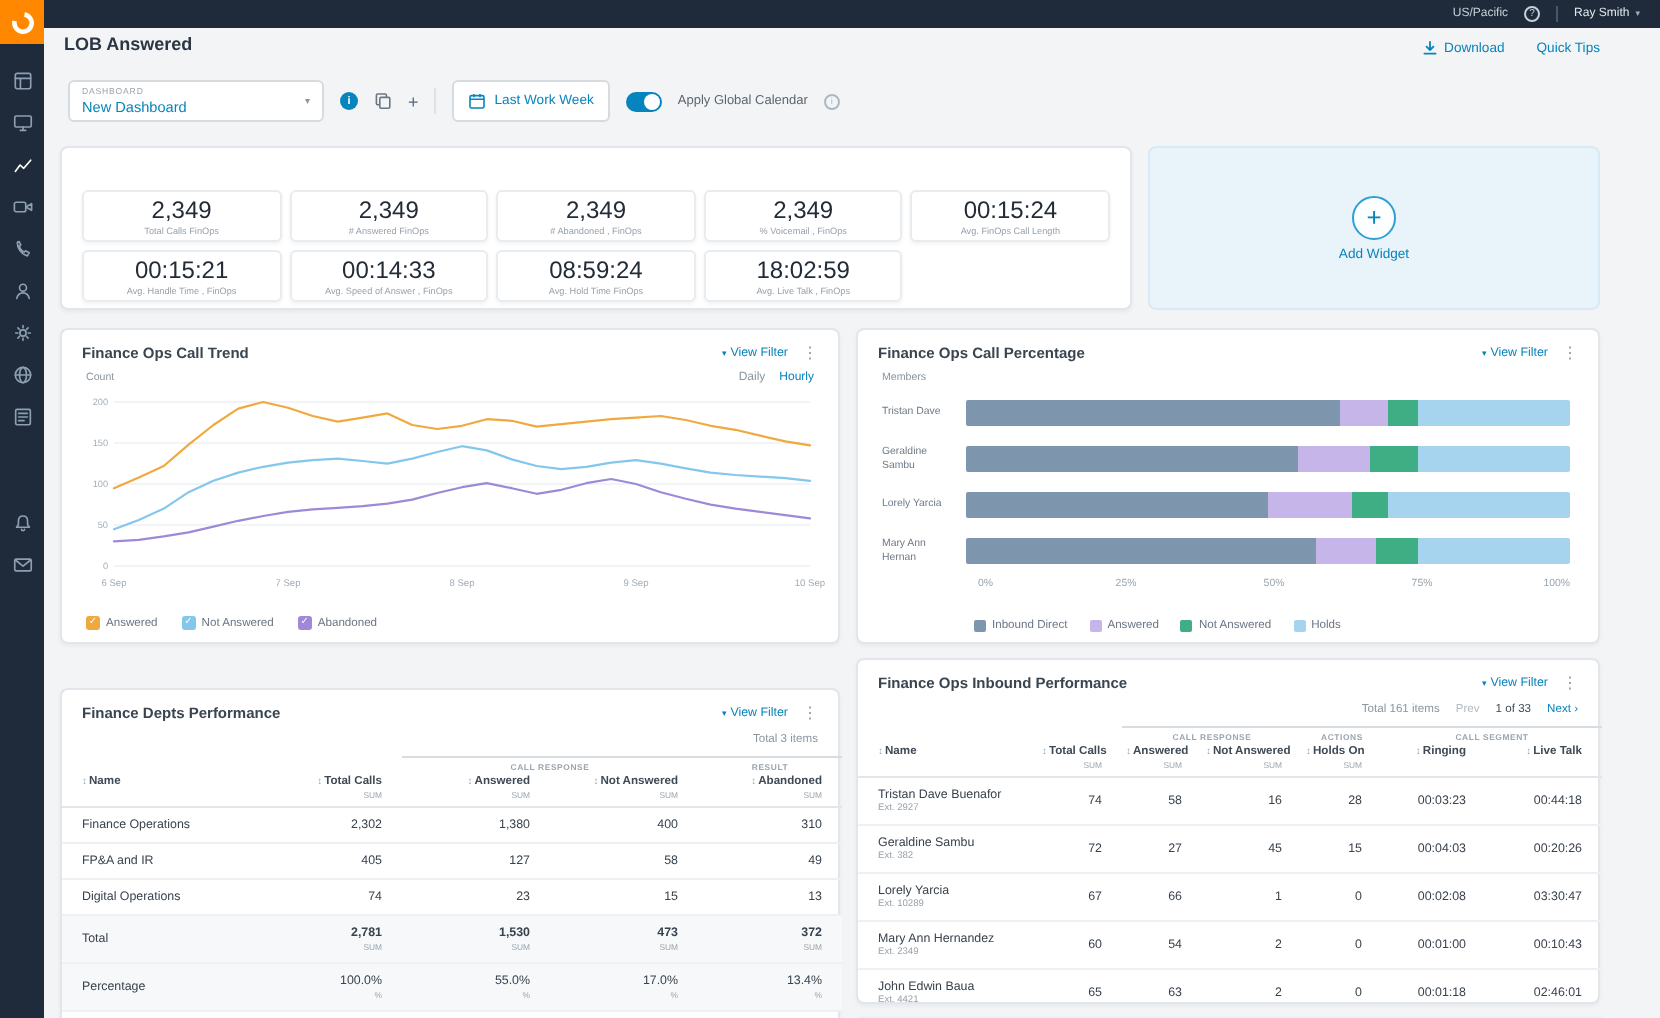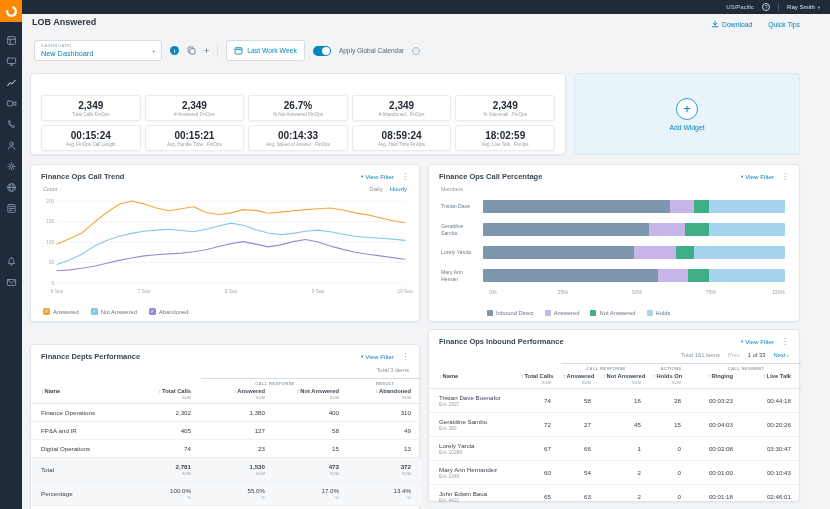--- a/index.html
+++ b/index.html
@@ -47,21 +47,21 @@
   .panel-head{display:flex;justify-content:space-between;align-items:center;padding:7px 10px 0;}
   .panel-title{font-size:7.5px;font-weight:700;color:#3a4550;}
   .panel-actions{display:flex;align-items:center;gap:7px;}
   .view-filter{font-size:6.2px;color:#0684bd;display:flex;gap:2px;align-items:center;cursor:pointer;}
   .vf-caret{font-size:4.5px;}
   .kebab{font-size:8px;color:#8d97a1;cursor:pointer;line-height:8px;}
 
   #summary-panel{left:8px;top:59px;width:536px;height:82px;}
   #kpi-grid{position:absolute;left:10px;right:10px;top:21px;display:grid;grid-template-columns:repeat(5,1fr);gap:4px;}
   .kpi-card{height:26px;border:1px solid #e8ecef;border-radius:3px;box-shadow:0 1px 2px rgba(16,40,60,.06);display:flex;flex-direction:column;align-items:center;justify-content:center;gap:1px;background:#fff;overflow:hidden;}
-  .kpi-value{font-size:10px;font-weight:700;color:#222b36;}
+  .kpi-value{font-size:12px;font-weight:400;color:#222b36;}
   .kpi-label{font-size:4.6px;color:#97a1ab;white-space:nowrap;}
 
   #add-widget{position:absolute;left:552px;top:59px;width:226px;height:82px;background:#e8f3fa;border:1px solid #d8eaf5;border-radius:4px;display:flex;flex-direction:column;align-items:center;justify-content:center;gap:4px;cursor:pointer;}
   #aw-circle{width:22px;height:22px;border:1px solid #2e9fd4;border-radius:50%;color:#0684bd;font-size:13px;display:flex;align-items:center;justify-content:center;background:#fdfeff;}
   #aw-label{font-size:6.8px;color:#0684bd;}
 
   
   #trend-panel{left:8px;top:150px;width:390px;height:158px;}
   #trend-sub{position:absolute;left:12px;right:12px;top:21px;display:flex;justify-content:space-between;align-items:center;}
   .axis-label{font-size:5.3px;color:#8a95a0;}
@@ -252,24 +252,20 @@
       <div id="kpi-grid">
           <div class="kpi-card">
             <div class="kpi-value">2,349</div>
             <div class="kpi-label">Total Calls FinOps</div>
           </div>
           <div class="kpi-card">
             <div class="kpi-value">2,349</div>
             <div class="kpi-label"># Answered FinOps</div>
           </div>
           <div class="kpi-card">
-            <div class="kpi-value">26.7%</div>
-            <div class="kpi-label">% Not Answered FinOps</div>
-          </div>
-          <div class="kpi-card">
             <div class="kpi-value">2,349</div>
             <div class="kpi-label"># Abandoned , FinOps</div>
           </div>
           <div class="kpi-card">
             <div class="kpi-value">2,349</div>
             <div class="kpi-label">% Voicemail , FinOps</div>
           </div>
           <div class="kpi-card">
             <div class="kpi-value">00:15:24</div>
             <div class="kpi-label">Avg. FinOps Call Length</div>

